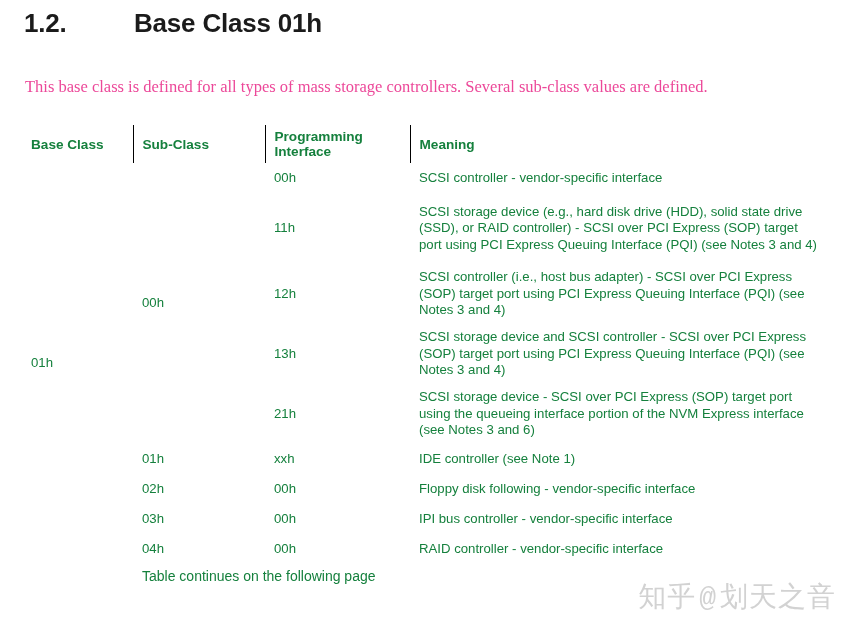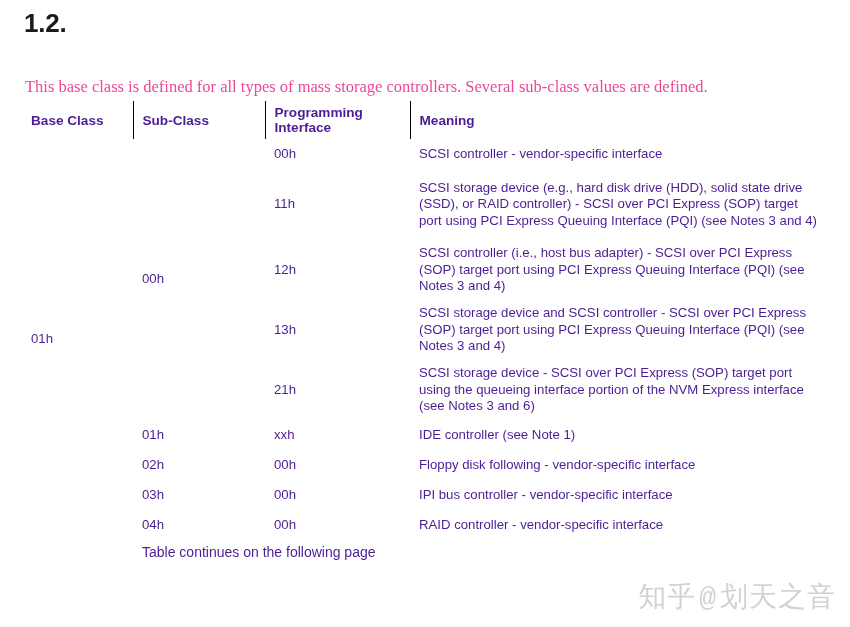--- a/index.html
+++ b/index.html
@@ -64,21 +64,22 @@
     left: 22px;
     top: 101px;
     width: 806px;
   }
   table.spec {
     border-collapse: collapse;
     width: 806px;
     table-layout: fixed;
     font-family: "Liberation Sans", sans-serif;
     font-size: 13.2px;
-    color: #4c1d95;
+    color: #15803d;
+    margin-top: 24px;
   }
   table.spec col.c1 { width: 111px; }
   table.spec col.c2 { width: 132px; }
   table.spec col.c3 { width: 145px; }
   table.spec col.c4 { width: 418px; }
 
   table.spec th,
   table.spec td {
     vertical-align: middle;
     text-align: left;
@@ -143,20 +144,21 @@
   }
   .watermark .wm-at { margin: 0 3px; }
 </style>
 </head>
 <body>
 
 <div class="page">
 
   <div class="heading">
     <span class="num">1.2.</span>
+    <span class="title">Base Class 01h</span>
   </div>
 
   <p class="intro">This base class is defined for all types of mass storage controllers. Several sub-class values are defined.</p>
 
   <div class="tbl-wrap">
     <table class="spec">
       <colgroup>
         <col class="c1">
           <col class="c2">
           <col class="c3">

